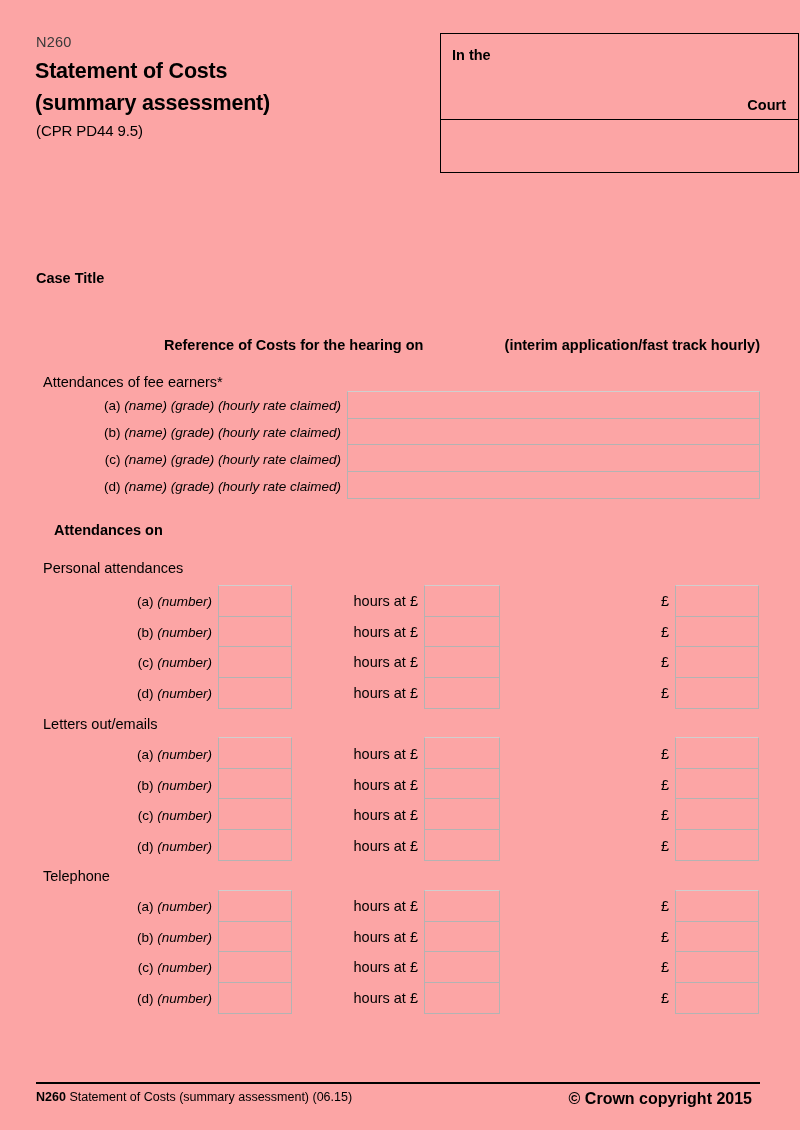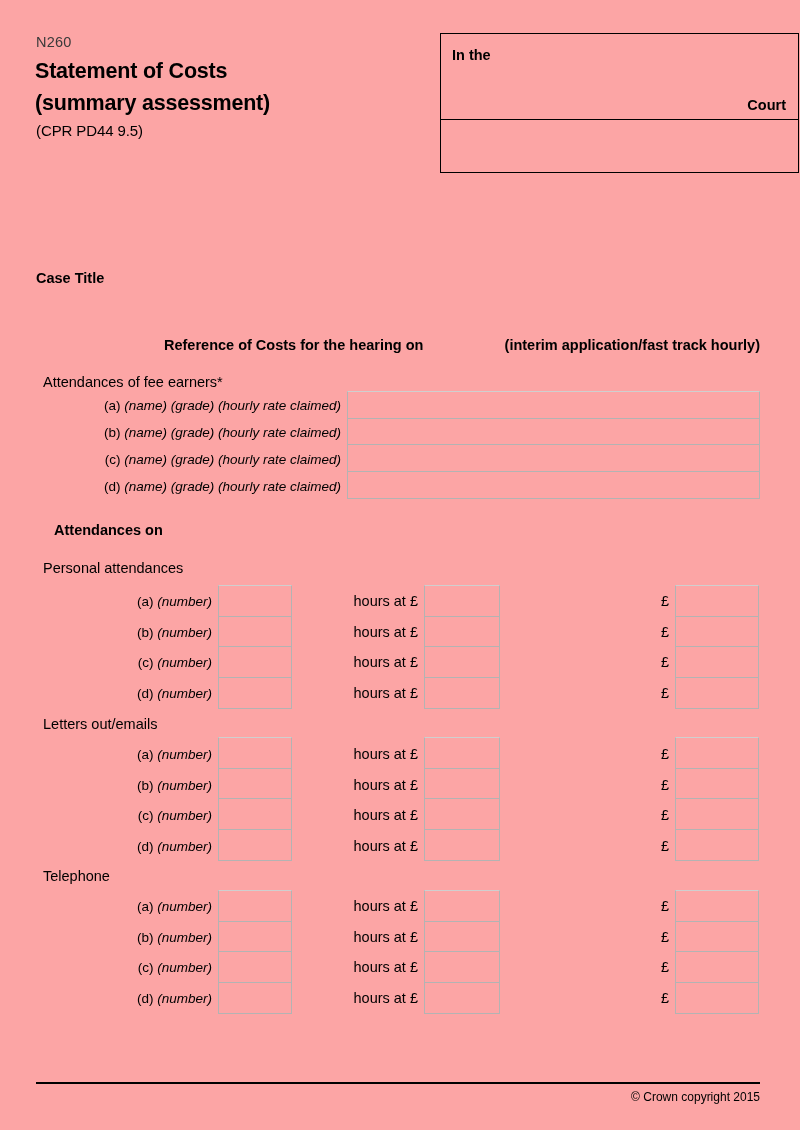--- a/index.html
+++ b/index.html
@@ -222,23 +222,24 @@
   }
   .footer-left {
     position: absolute;
     left: 36px;
     top: 1090px;
     font-size: 12.5px;
   }
   .footer-left b { font-weight: bold; }
   .footer-right {
     position: absolute;
-    right: 40px;
+    right: 48px;
     top: 1090px;
-    font-size: 12px;
+    font-size: 16px;
+    font-weight: bold;
   }
 </style>
 </head>
 <body>
 
 <div id="page">
 
   <div class="form-code">N260</div>
   <div class="main-title">
     <span>Statement of Costs</span>
@@ -432,15 +433,16 @@
     <div class="hours-label" style="top:959px;">hours at £</div>
     <div class="hours-label" style="top:990px;">hours at £</div>
 
     <div class="pound-label" style="top:898px;">£</div>
     <div class="pound-label" style="top:929px;">£</div>
     <div class="pound-label" style="top:959px;">£</div>
     <div class="pound-label" style="top:990px;">£</div>
   </div>
 
   <div class="footer-rule"></div>
+  <div class="footer-left"><b>N260</b> <span>Statement of Costs (summary assessment) (06.15)</span></div>
   <div class="footer-right">© Crown copyright 2015</div>
 
 </div>
 
 </body></html>

